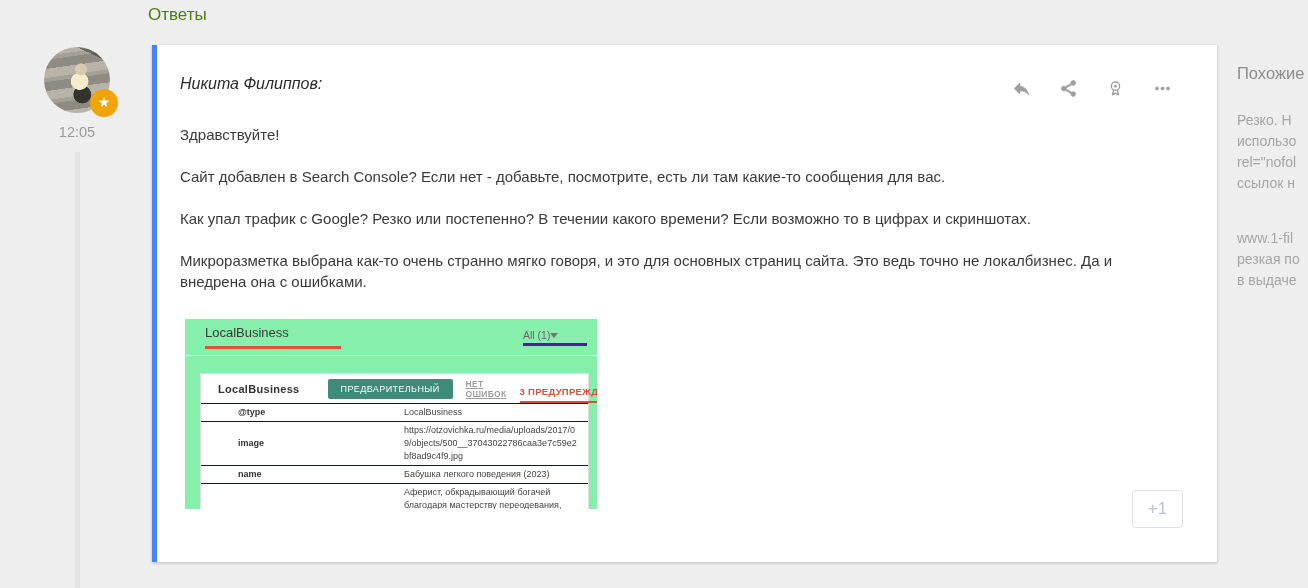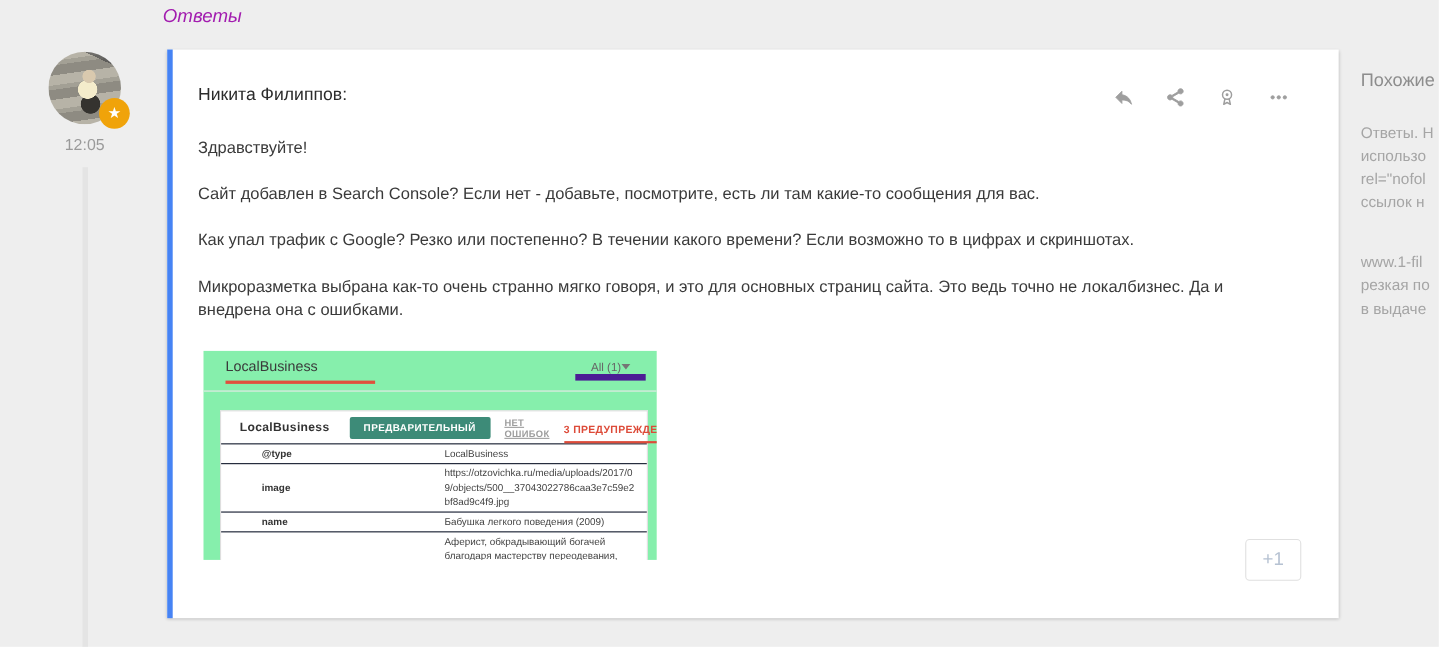--- a/index.html
+++ b/index.html
@@ -3,21 +3,21 @@
 <meta charset="utf-8">
 <style>
   * { box-sizing: border-box; }
   html,body { margin:0; padding:0; }
   body {
     width:1308px; height:588px; position:relative; overflow:hidden;
     background:#eeeeee;
     font-family:"Liberation Sans", sans-serif;
   }
 
-  .page-title { position:absolute; left:148px; top:5px; font-size:17px; color:#a21caf;font-style:italic; }
+  .page-title { position:absolute; left:148px; top:5px; font-size:17px; color:#4d7c0f; }
 
   
   .avatar-wrap { position:absolute; left:44px; top:47px; width:66px; height:66px; cursor:pointer; }
   .avatar {
     width:66px; height:66px; border-radius:50%; overflow:hidden;
     background:
       linear-gradient(205deg, rgba(55,55,58,.55) 0 16%, transparent 16%),
       radial-gradient(circle at 56% 34%, #d9c9ae 0 10%, transparent 11%),
       radial-gradient(ellipse at 54% 52%, #f4eccb 0 17%, transparent 18%),
       radial-gradient(circle at 58% 72%, #35332f 0 14%, transparent 15%),
@@ -31,41 +31,41 @@
   .time { position:absolute; left:34px; top:124px; width:86px; text-align:center; font-size:14.5px; color:#9a9a9a; }
   .timeline { position:absolute; left:75px; top:152px; width:5px; height:436px; background:#e4e4e4; }
 
   
   .card {
     position:absolute; left:152px; top:45px; width:1065px; height:517px;
     background:#fff; border-left:5px solid #4683f4;
     box-shadow:0 1px 3px rgba(0,0,0,.22);
     padding:30px 45px 0 23px;
   }
-  .card-head { display:flex; justify-content:space-between; align-items:center; }
+  .card-head { display:flex; justify-content:space-between; align-items:flex-start;font-style:italic; }
   .author { font-size:16px; color:#2b2b2b; }
   .actions { display:flex; gap:27px; align-items:center; margin-top:3px; }
   .icon-btn { width:20px; height:20px; cursor:pointer; display:flex; align-items:center; justify-content:center; }
   .icon-btn svg { width:19px; height:19px; fill:#9e9e9e; stroke:#9e9e9e; }
 
   .body-text p { font-size:15px; line-height:21px; color:#3a3a3a; margin:21px 0 0 0; max-width:965px; }
   .body-text p.first { margin-top:26px; }
 
   
   .attachment { position:relative; margin:27px 0 0 5px; width:412px; height:190px; background:#86efac; overflow:hidden; cursor:pointer; }
   .sd-title { position:absolute; left:20px; top:6px; font-size:13px; color:#3a3a3a; }
   .sd-title-underline { position:absolute; left:20px; top:27px; width:136px; height:3px; background:#e0503d; }
-  .sd-filter { position:absolute; left:338px; top:8px; width:64px; height:19px; border-bottom:6px solid #4c1d95;
-               display:flex; align-items:center; justify-content:center; font-size:10.5px; color:#666; }
+  .sd-filter { position:absolute; left:338px; top:8px; width:64px; height:19px; border-bottom:3px solid #4c1d95;
+               display:flex; align-items:center; justify-content:flex-start; font-size:10.5px; color:#666; }
   .caret-down { width:0; height:0; border-left:4px solid transparent; border-right:4px solid transparent; border-top:5px solid #757575; }
   .sd-divider { position:absolute; left:0; top:36px; width:412px; height:1px; background:#e9e9e9; }
   .sd-box { position:absolute; left:15px; top:54px; width:389px; border:1px solid #dedede; background:#fff; }
   .sd-box-header { display:flex; align-items:center; height:29px; padding:0 9px 0 17px; }
   .sd-res-type { font-size:11px; font-weight:bold; color:#333; letter-spacing:.3px; }
-  .sd-preview-btn { margin-left:18px; background:#3d8b78; color:#fff; font-size:9px; font-weight:bold;
+  .sd-preview-btn { margin-left:28px; background:#3d8b78; color:#fff; font-size:9px; font-weight:normal;
                     padding:5px 13px; border-radius:2px; letter-spacing:.4px; white-space:nowrap; }
   .sd-errors { margin-left:13px; font-size:8.5px; line-height:10px; font-weight:bold; color:#9e9e9e; letter-spacing:.3px;text-decoration:underline; }
   .sd-warnings { margin-left:13px; font-size:9.5px; font-weight:bold; color:#dd4b39; letter-spacing:.3px;
                  border-bottom:2px solid #dd4b39; padding:4px 2px 4px 0; margin-bottom:-8px; white-space:nowrap; }
   .sd-row { display:flex; border-top:1px solid #0f172a; font-size:9px; line-height:13px;align-items:center; }
   .sd-key { flex:none; width:203px; padding:2px 8px 2px 37px; font-weight:bold; color:#333; }
   .sd-val { flex:1; padding:2px 8px 2px 0; color:#444; overflow-wrap:anywhere; }
 
   .plus-one {
     position:absolute; right:34px; bottom:34px; width:51px; height:38px;
@@ -155,36 +155,36 @@
       <div class="sd-row">
         <div class="sd-key">@type</div>
         <div class="sd-val">LocalBusiness</div>
       </div>
       <div class="sd-row">
         <div class="sd-key">image</div>
         <div class="sd-val">https://otzovichka.ru/media/uploads/2017/09/objects/500__37043022786caa3e7c59e2bf8ad9c4f9.jpg</div>
       </div>
       <div class="sd-row">
         <div class="sd-key">name</div>
-        <div class="sd-val">Бабушка легкого поведения (2009)</div>
+        <div class="sd-val">Бабушка легкого поведения (2023)</div>
       </div>
       <div class="sd-row">
         <div class="sd-key"></div>
         <div class="sd-val">Аферист, обкрадывающий богачей благодаря мастерству переодевания, однажды украл не у</div>
       </div>
     </div>
   </div>
 
   <div class="plus-one">+1</div>
 </div>
 
 <div class="sidebar">
   <div class="sidebar-heading">Похожие</div>
   <div class="sidebar-item">
-    <div>Ответы. Н</div>
+    <div>Резко. Н</div>
     <div>использо</div>
     <div>rel="nofol</div>
     <div>ссылок н</div>
   </div>
   <div class="sidebar-item" style="margin-top:34px;">
     <div>www.1-fil</div>
     <div>резкая по</div>
     <div>в выдаче</div>
   </div>
 </div>

